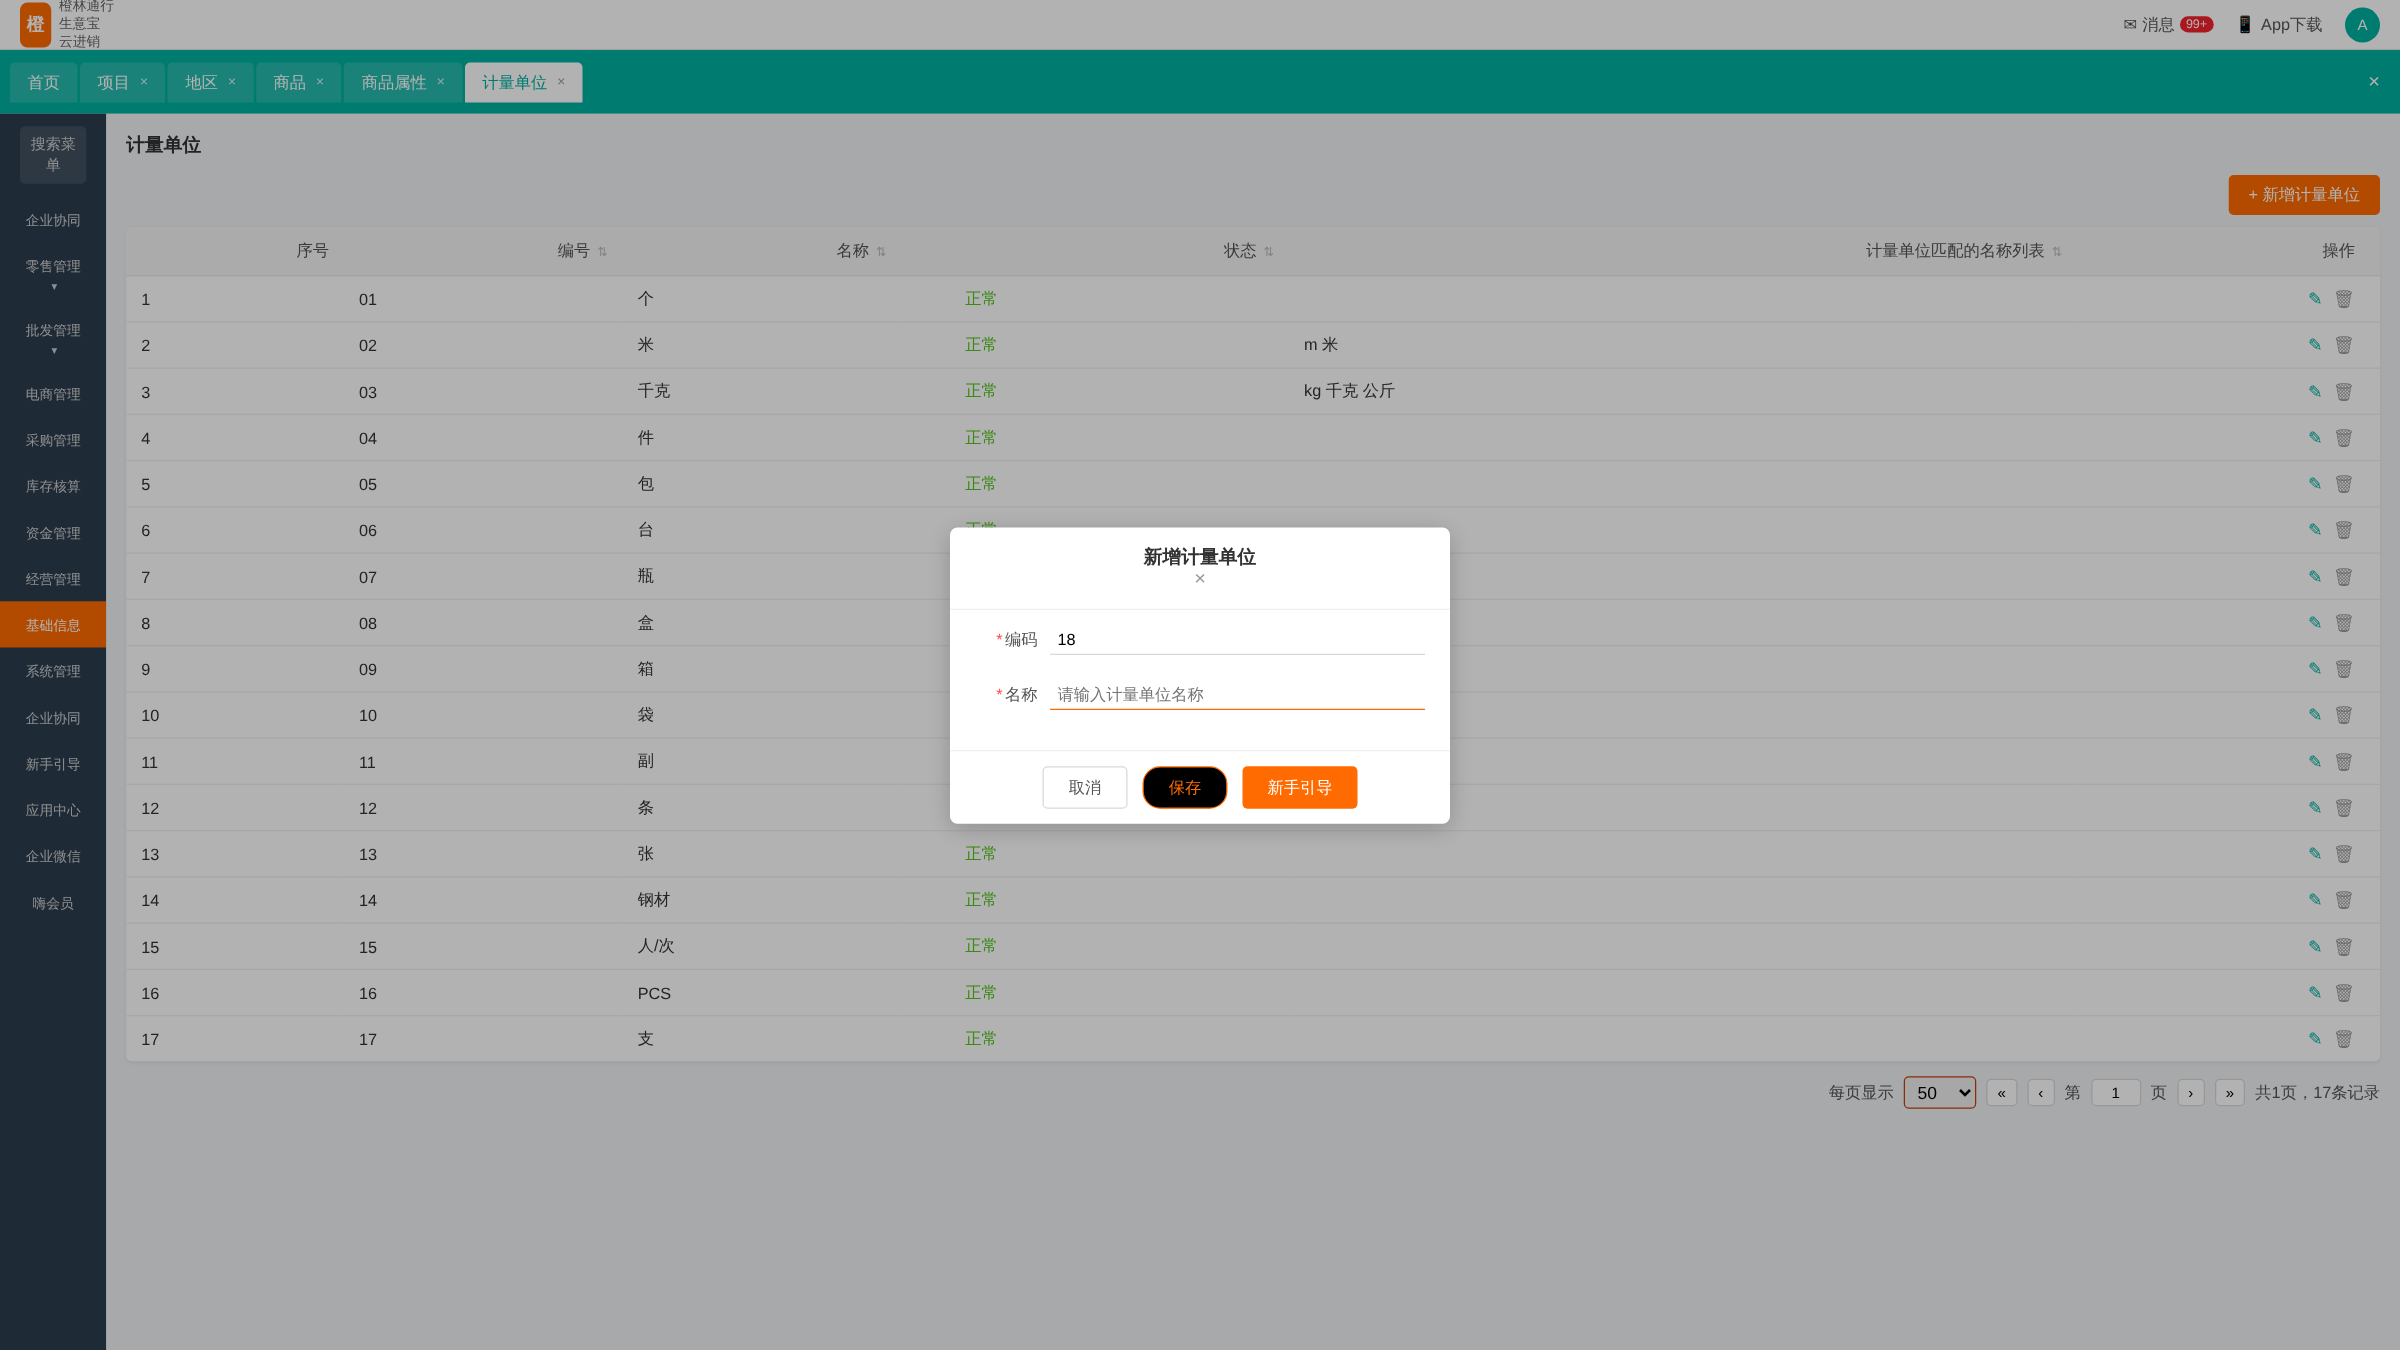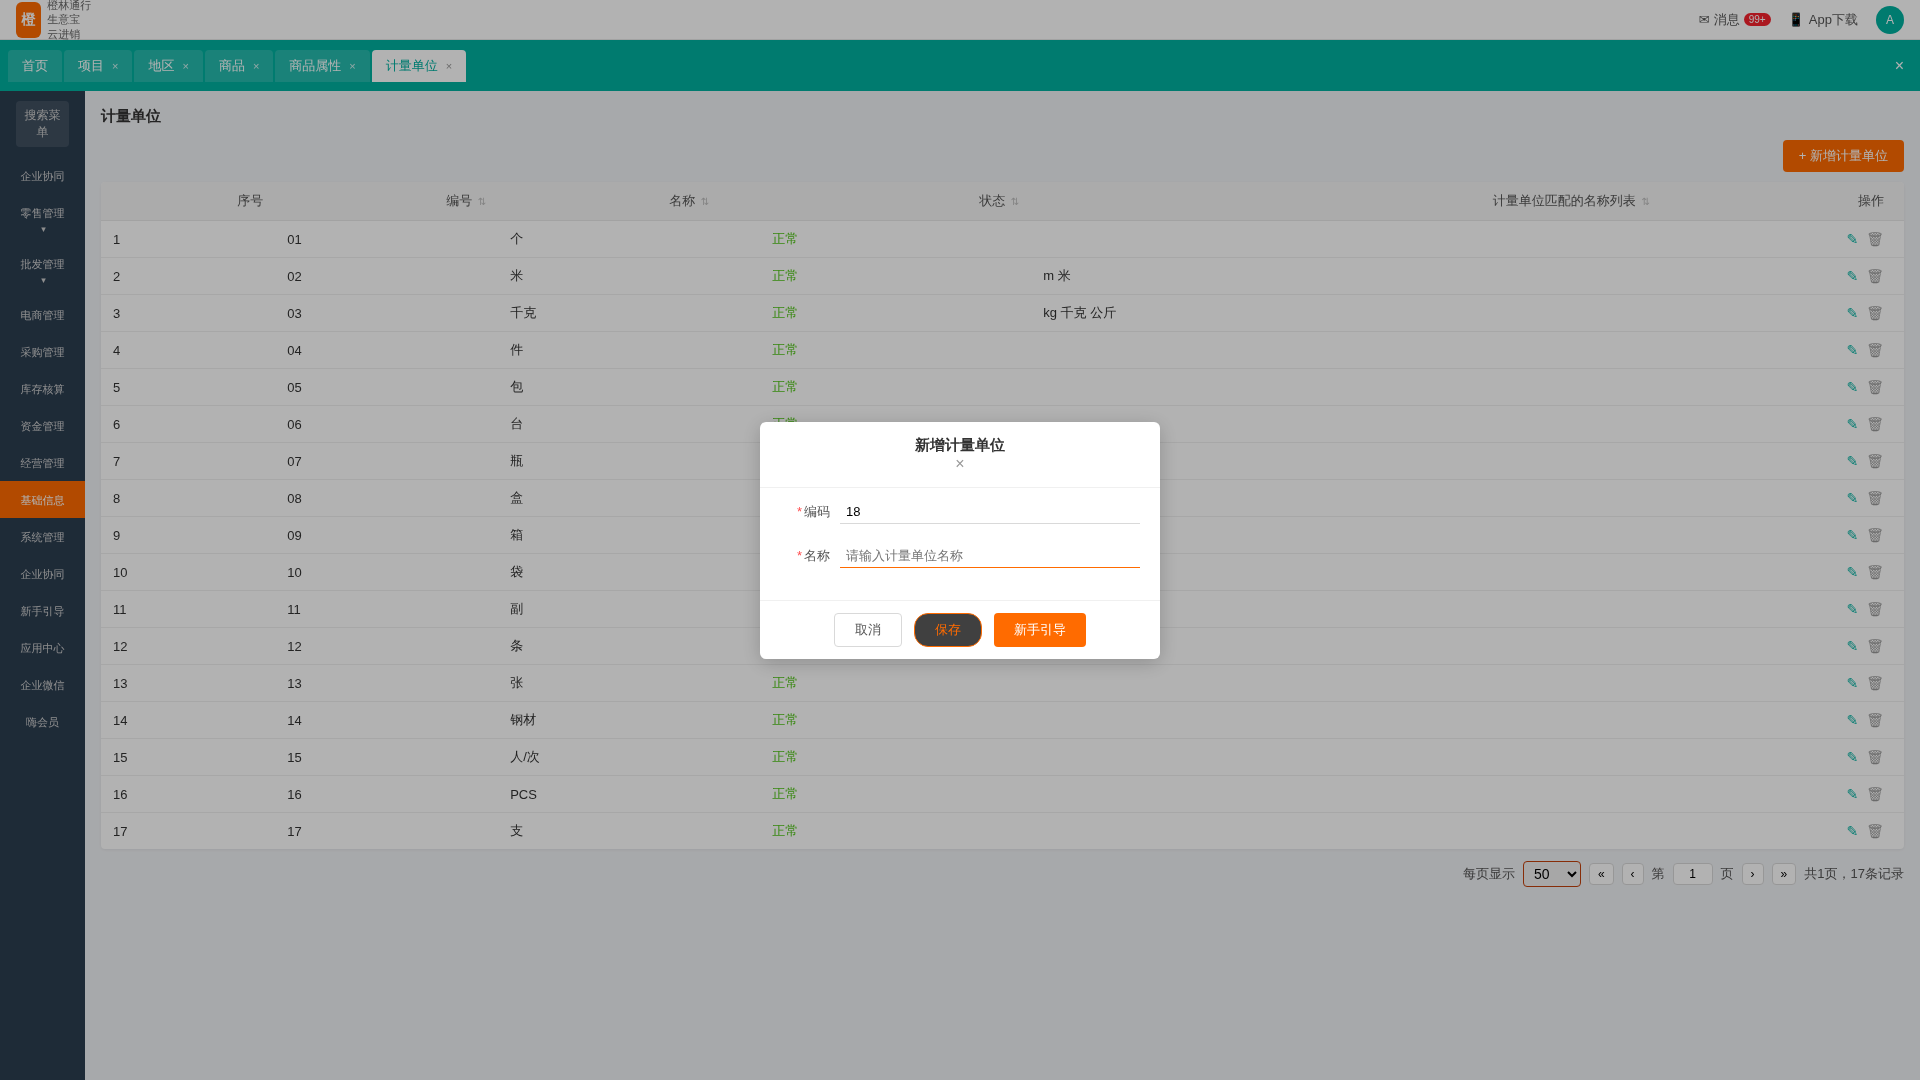--- a/index.html
+++ b/index.html
@@ -67,21 +67,21 @@
     .dialog-title { font-size: 15px; font-weight: 600; color: #333; }
     .dialog-close { color: #999; font-size: 16px; cursor: pointer; background: none; border: none; }
     .dialog-body { padding: 12px 20px; }
     .form-row { display: flex; align-items: center; margin-bottom: 20px; }
     .form-label { width: 50px; text-align: right; font-size: 13px; color: #555; margin-right: 10px; flex-shrink: 0; }
     .form-required { color: #ff4d4f; margin-right: 2px; }
     .form-input { flex: 1; border: none; border-bottom: 1px solid #d9d9d9; padding: 4px 6px; font-size: 13px; outline: none; }
     .form-input.active-field { border-bottom-color: #ff6b00; }
     .dialog-footer { padding: 12px 20px; display: flex; justify-content: center; gap: 12px; border-top: 1px solid #f0f0f0; }
     .btn-cancel { border: 1px solid #d9d9d9; background: #fff; color: #555; border-radius: 4px; padding: 7px 20px; font-size: 13px; cursor: pointer; }
-    .btn-save { border: 1px solid #ff6b00; background: #404040; color: #ff6b00; border-radius: 14px; padding: 7px 20px; font-size: 13px; cursor: pointer; }
+    .btn-save { border: 1px solid #ff6b00; background: #000000; color: #ff6b00; border-radius: 14px; padding: 7px 20px; font-size: 13px; cursor: pointer; }
     .btn-save-new { border: none; background: #ff6b00; color: #fff; border-radius: 4px; padding: 7px 20px; font-size: 13px; cursor: pointer; }
   </style>
 </head>
 <body>
 
 <div class="top-bar">
   <div class="logo-area">
     <div class="logo-icon">橙</div>
     <div class="logo-text">
       <div>橙林通行生意宝</div>

